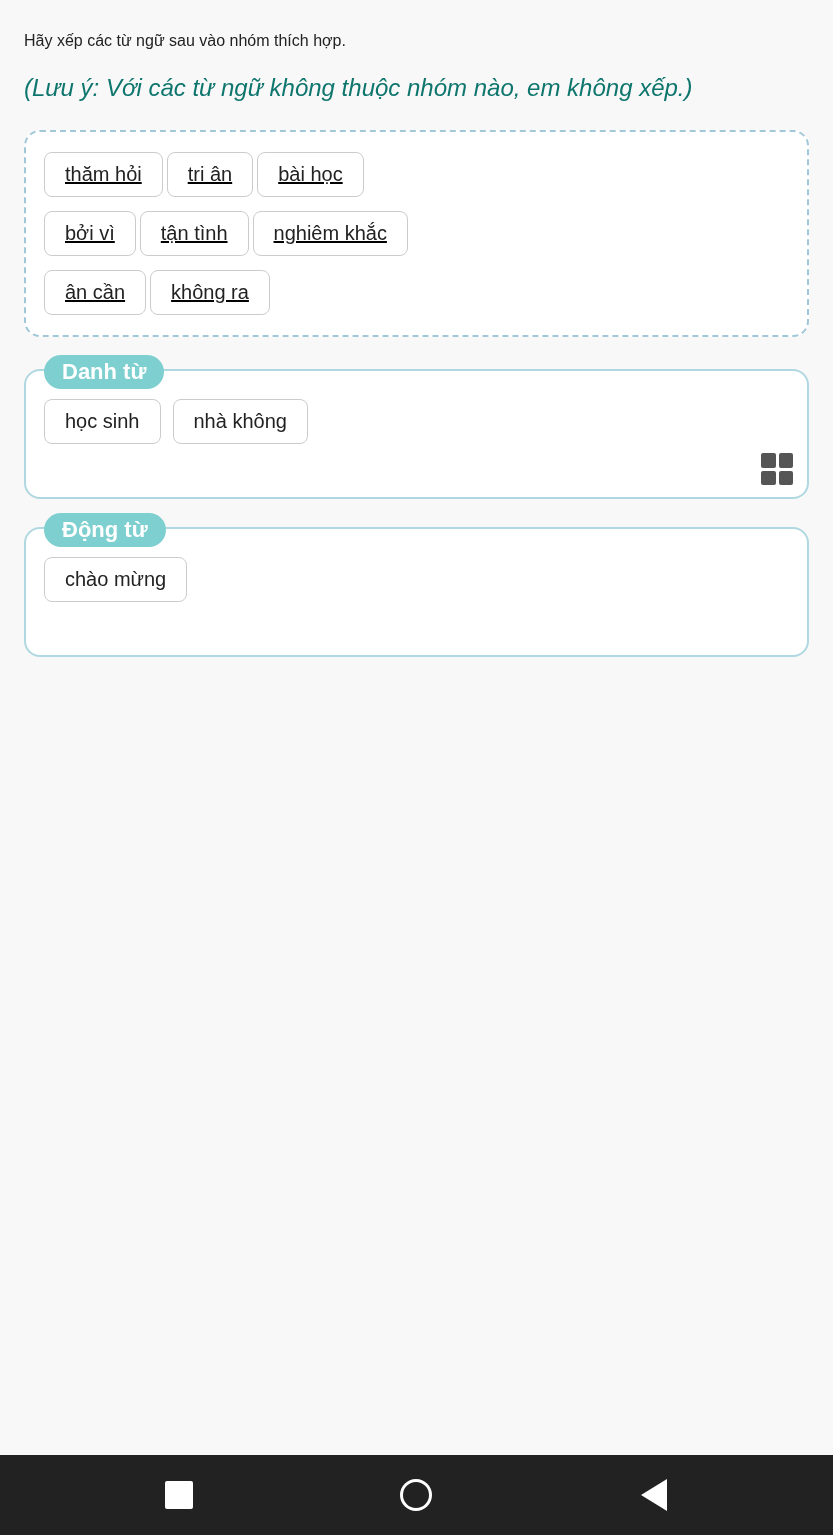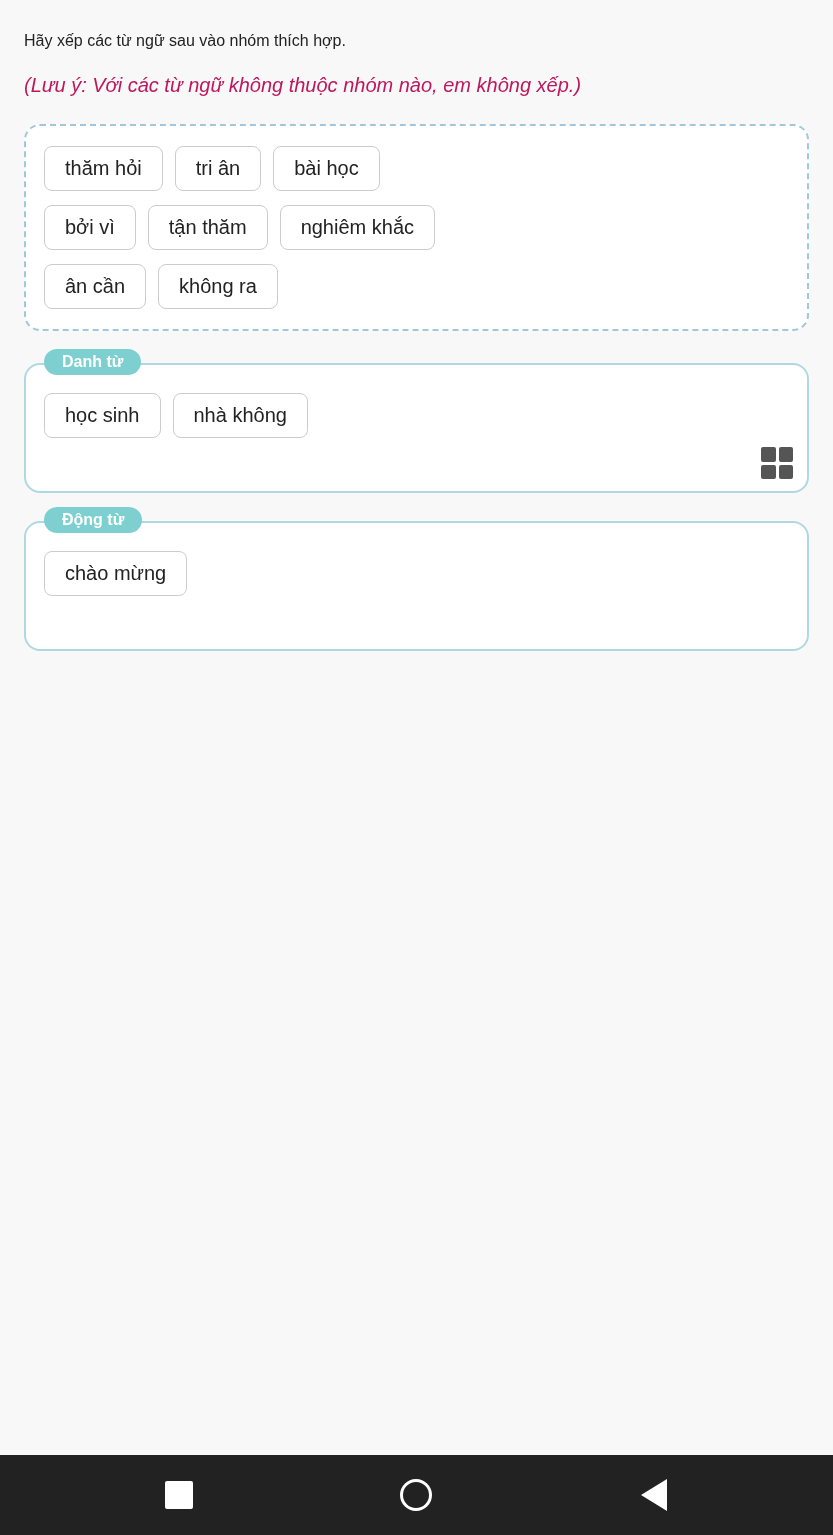--- a/index.html
+++ b/index.html
@@ -25,40 +25,41 @@
     }
 
     .instruction-title {
       font-size: 16px;
       color: #222;
       margin-bottom: 18px;
       line-height: 1.4;
     }
 
     .instruction-note {
-      font-size: 20px;
-      color: #be185d;
+      font-size: 24px;
+      color: #0f766e;
       font-style: italic;
       margin-bottom: 24px;
       line-height: 1.5;
     }
 
     .word-bank {
       border: 2px dashed #a0c8d8;
       border-radius: 16px;
       padding: 20px 18px;
       margin-bottom: 32px;
       background: #fff;
     }
 
     .word-bank-row {
       display: flex;
       flex-wrap: wrap;
-      gap: 12px;
+      gap: 4px;
       margin-bottom: 14px;
+      text-decoration: underline;
     }
 
     .word-bank-row:last-child {
       margin-bottom: 0;
       align-items: flex-end;
     }
 
     .word-chip {
       background: #fff;
       border: 1.5px solid #ccc;
@@ -84,21 +85,21 @@
     }
 
     .category-label {
       position: absolute;
       top: -16px;
       left: 18px;
       background: #7ecfcf;
       color: #fff;
       border-radius: 20px;
       padding: 4px 18px;
-      font-size: 16px;
+      font-size: 22px;
       font-weight: 600;
     }
 
     .category-words {
       display: flex;
       flex-wrap: wrap;
       gap: 12px;
       margin-top: 8px;
     }
 
@@ -181,21 +182,21 @@
   <div class="instruction-note">(Lưu ý: Với các từ ngữ không thuộc nhóm nào, em không xếp.)</div>
 
   <div class="word-bank">
     <div class="word-bank-row">
       <div class="word-chip">thăm hỏi</div>
       <div class="word-chip">tri ân</div>
       <div class="word-chip">bài học</div>
     </div>
     <div class="word-bank-row">
       <div class="word-chip">bởi vì</div>
-      <div class="word-chip">tận thăm</div>
+      <div class="word-chip">tận tình</div>
       <div class="word-chip">nghiêm khắc</div>
     </div>
     <div class="word-bank-row">
       <div class="word-chip">ân cần</div>
       <div class="word-chip">không ra</div>
     </div>
   </div>
 
   <div class="category-section">
     <div class="category-container">

